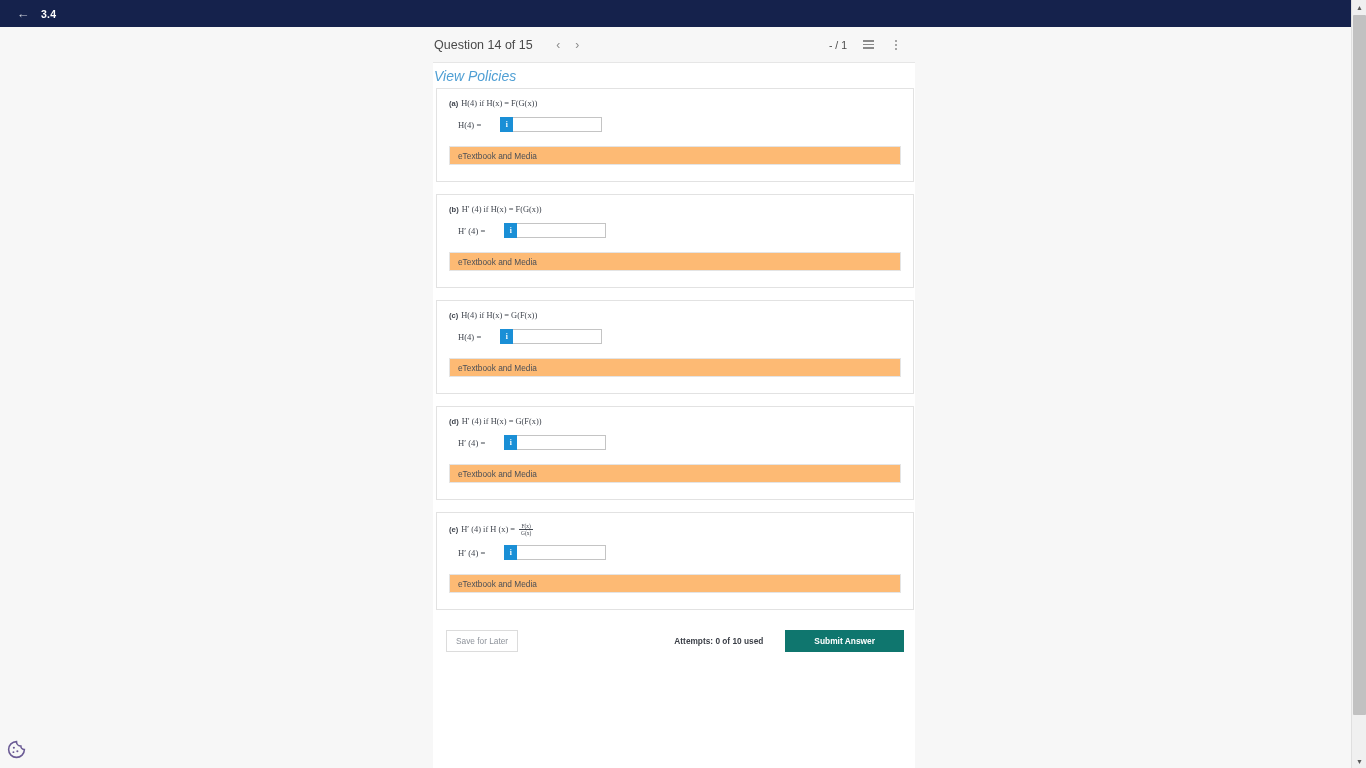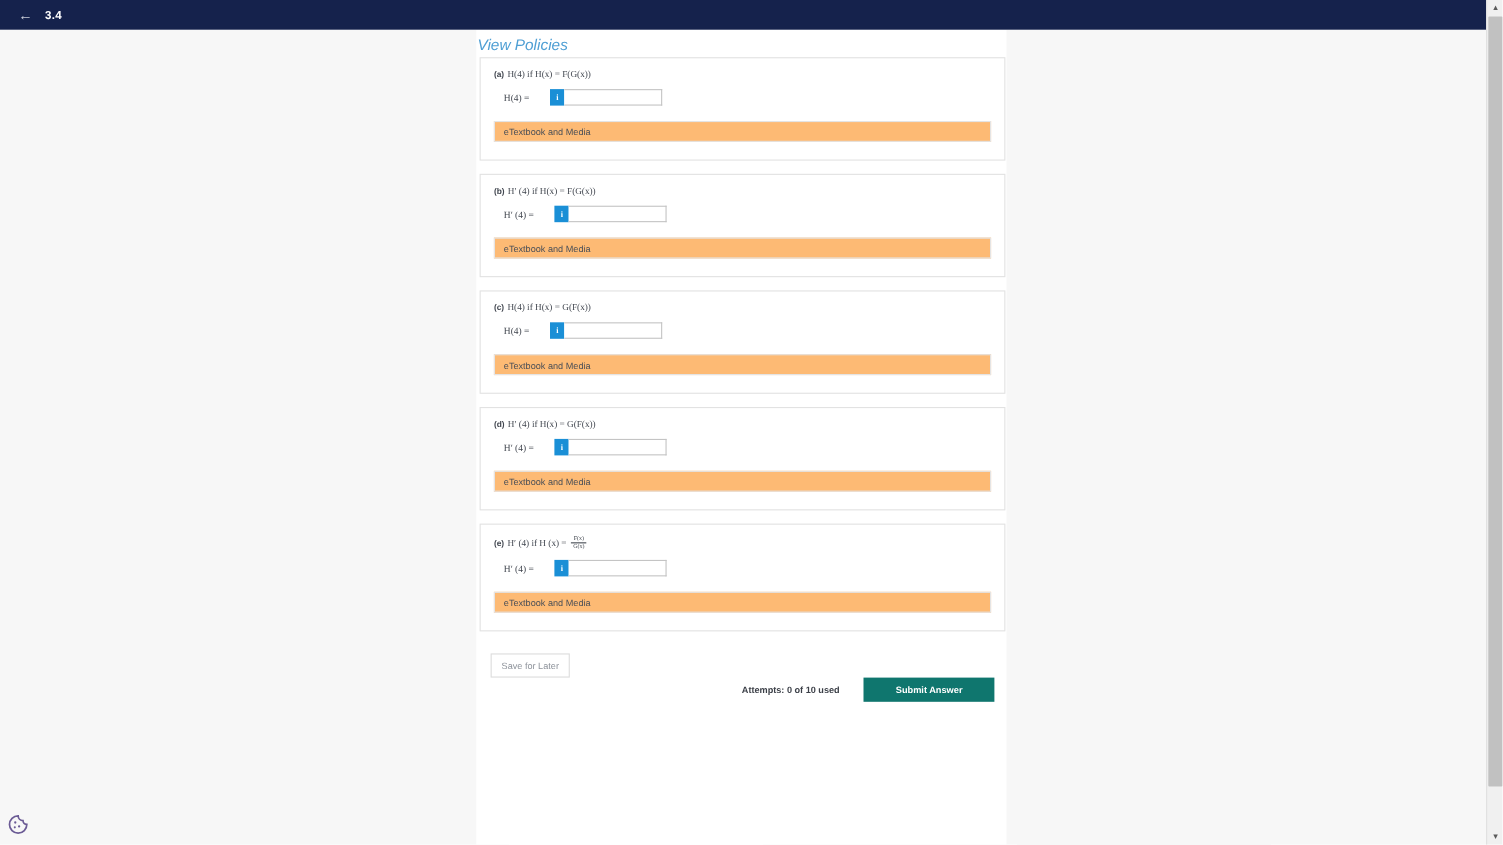--- a/index.html
+++ b/index.html
@@ -195,21 +195,21 @@
   }
   .frac .num { padding: 0 2px; }
   .frac .den { padding: 0 2px; border-top: 1px solid #41464f; }
 
   
   .footer-card {
     margin: 0 0 0 3px;
     width: 478px;
     background: #ffffff;
     padding: 8px 10px 14px 10px;
-    display: flex; align-items: flex-start; flex-direction: column;
+    display: flex; align-items: center;
   }
   .save-later {
     border: 1px solid #dcdcdc;
     background: #ffffff;
     color: #8e939b;
     font-size: 8.3px;
     padding: 5px 9px;
     cursor: pointer;
     font-family: "Liberation Sans", sans-serif;
   }
@@ -269,20 +269,38 @@
 <body>
 
 <div class="appbar">
   <div class="back-arrow">←</div>
   <div class="bar-title">3.4</div>
 </div>
 
 <div class="page">
   <div class="content-col">
 
+    <div class="q-header">
+      <div class="q-title">Question 14 of 15</div>
+      <button class="nav-arrow">‹</button>
+      <button class="nav-arrow">›</button>
+      <div class="q-header-right">
+        <div class="score">- / 1</div>
+        <div class="icon-btn list-icon">
+          <span></span>
+            <span></span>
+            <span></span>
+        </div>
+        <div class="icon-btn dots-icon">
+          <span></span>
+            <span></span>
+            <span></span>
+        </div>
+      </div>
+    </div>
 
     <a class="view-policies">View Policies</a>
 
 
 
     <div class="part-card">
       <div class="part-prompt">
         <span class="part-letter">(a)</span>
         <span>H(4) if H(x) = F(G(x))</span>
       </div>

